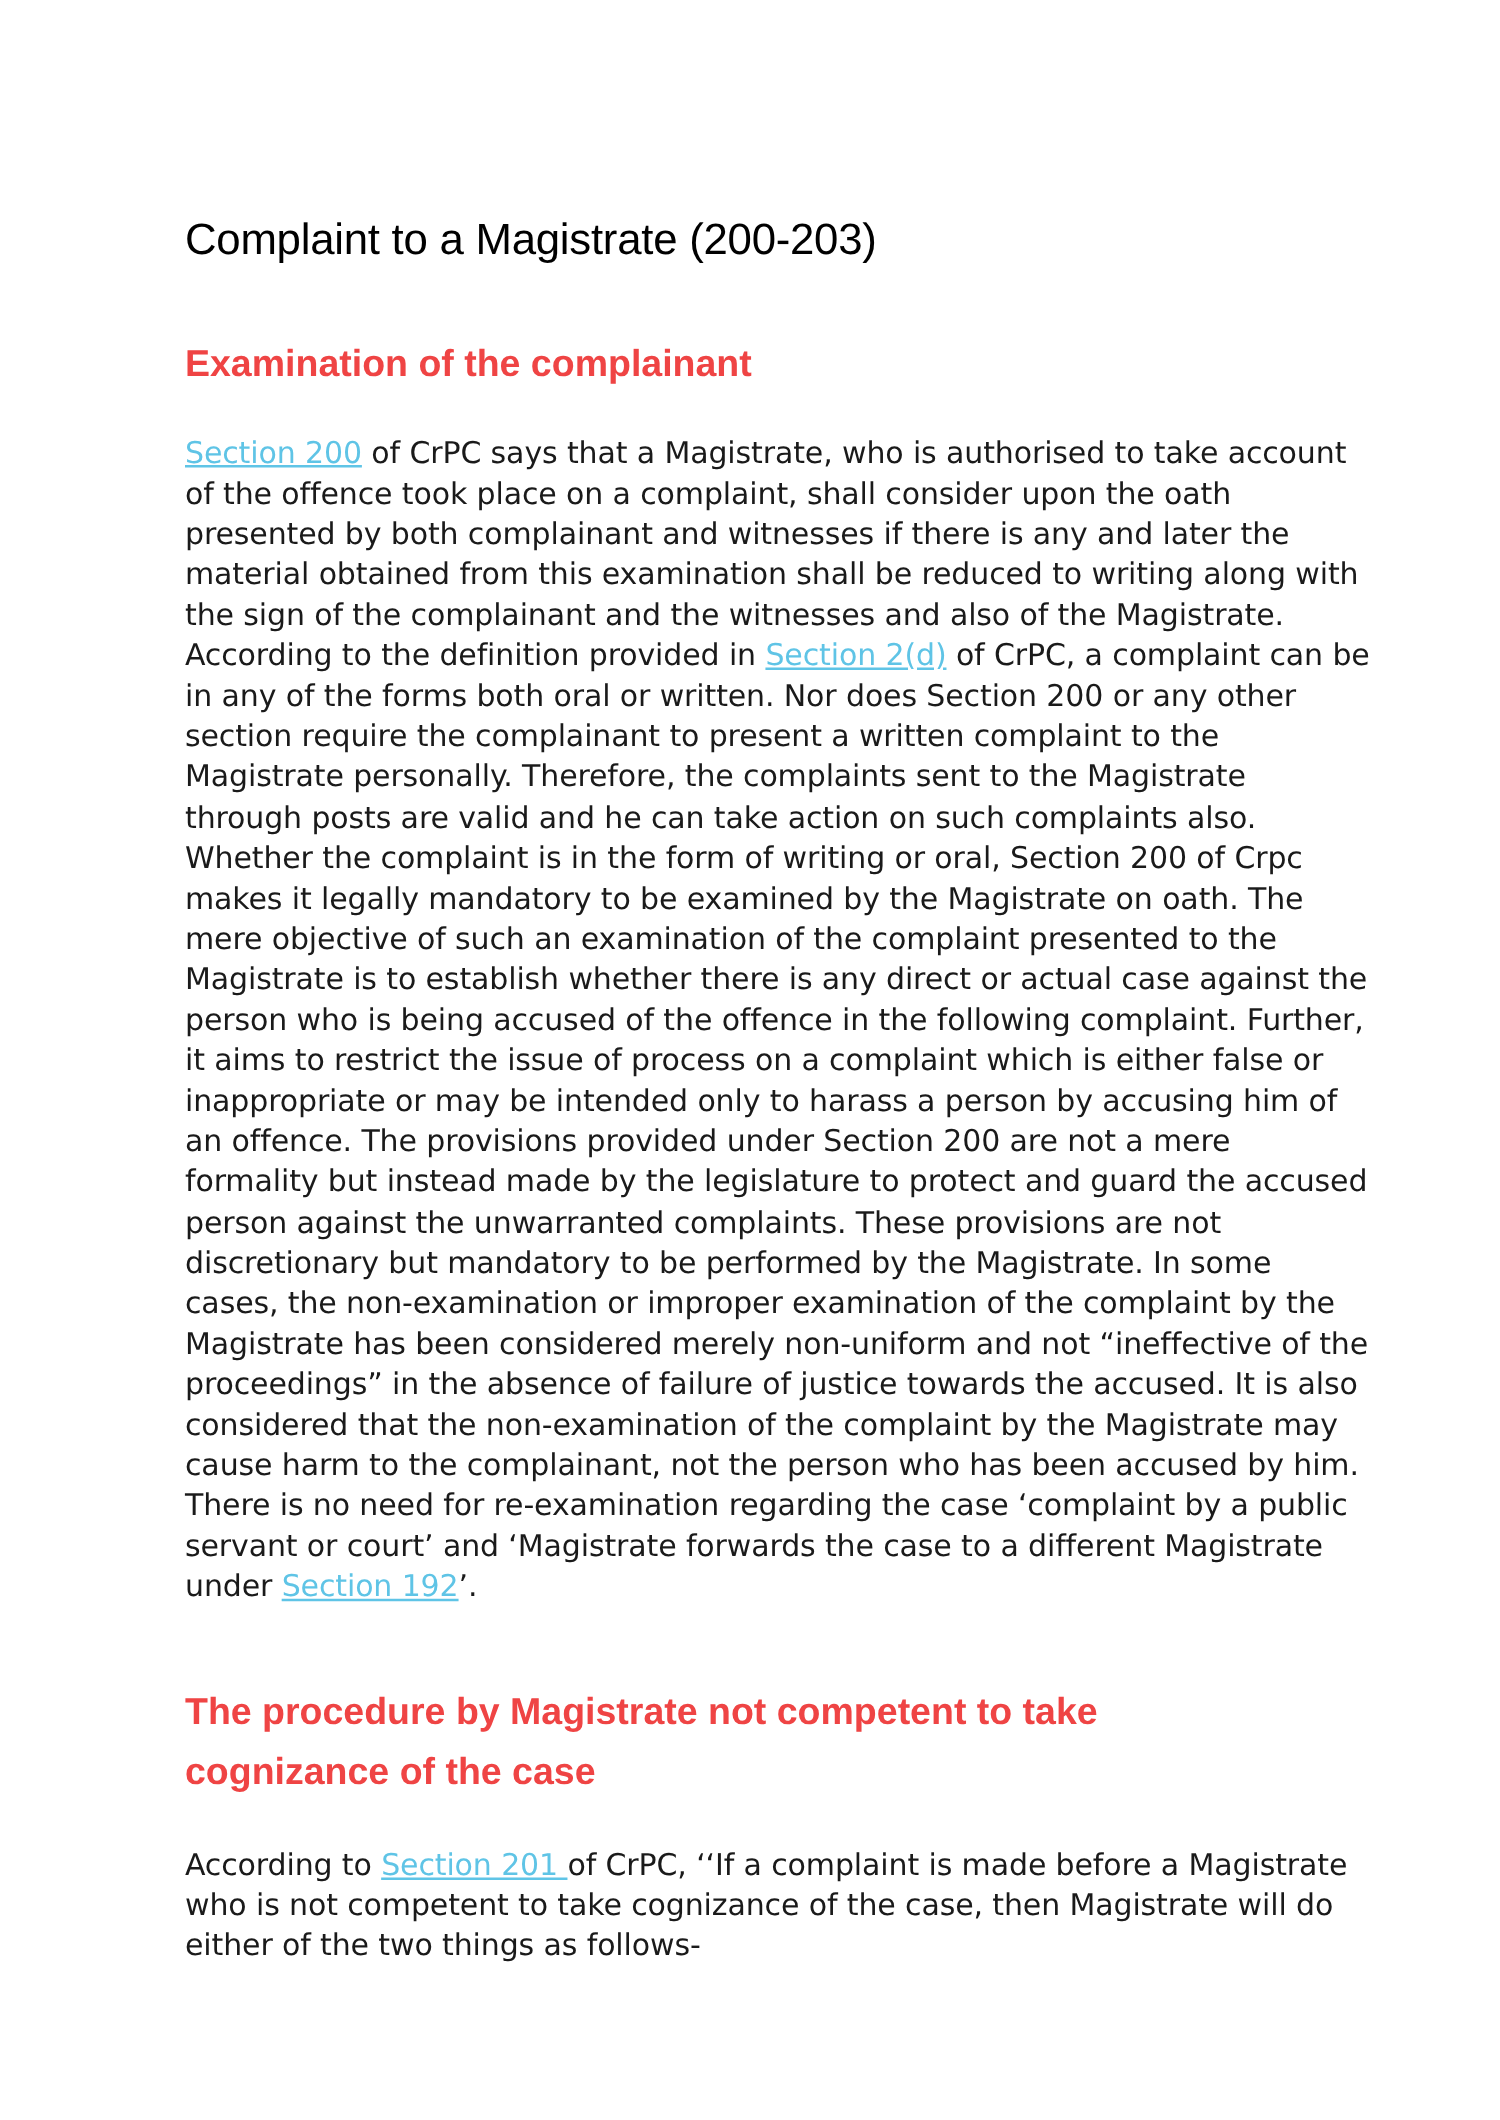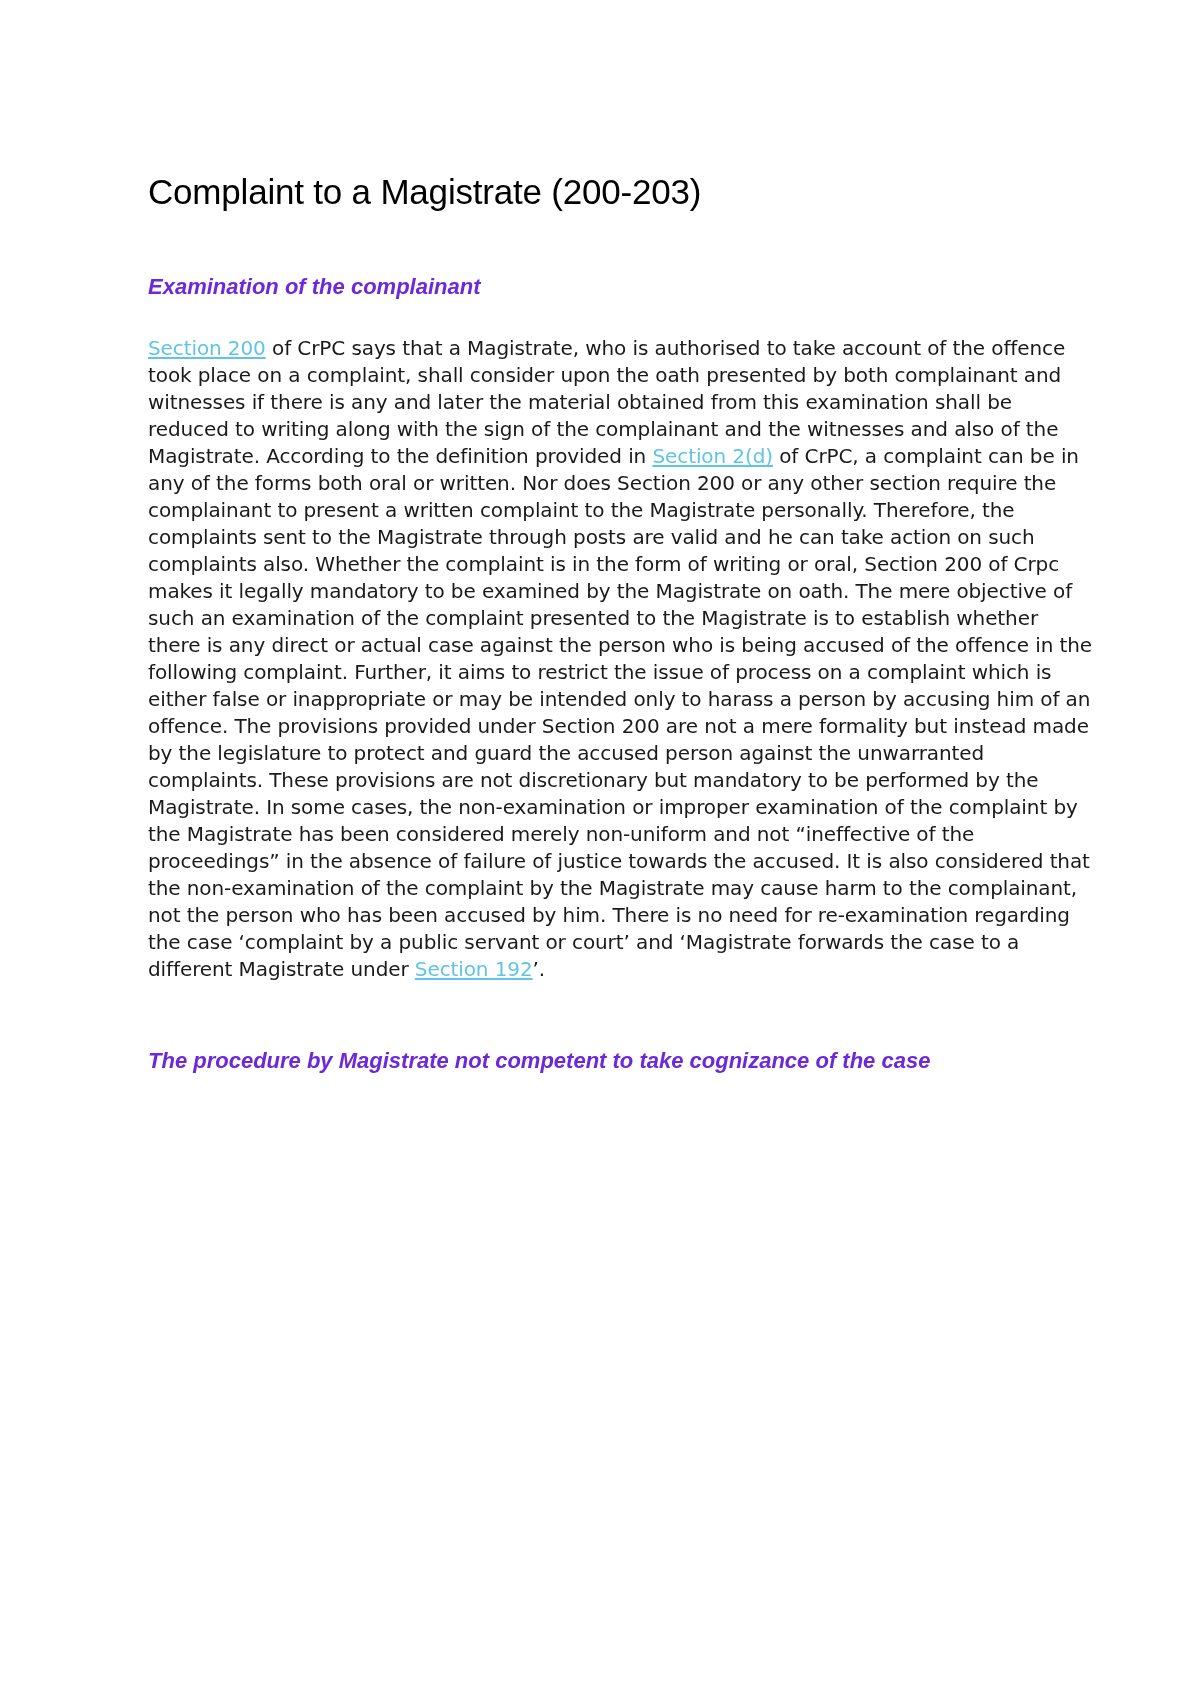--- a/index.html
+++ b/index.html
@@ -24,34 +24,33 @@
     font-family: "Liberation Sans", sans-serif;
     font-size: 35px;
     font-weight: 400;
     line-height: 1.25;
     letter-spacing: -0.2px;
     margin: 0 0 58px 0;
     color: #000000;
   }
   .section-heading {
     font-family: "Liberation Sans", sans-serif;
-    font-size: 22px;
+    font-size: 30px;
     font-weight: bold;
     line-height: 1.35;
     margin: 0 0 34px 0;
-    color: #6d28d9;
-    font-style: italic;
+    color: #ef4444;
   }
   .section-heading.wide {
     max-width: 830px;
     line-height: 1.6;
   }
   .body-text {
     font-family: "DejaVu Sans", sans-serif;
-    font-size: 20px;
+    font-size: 24px;
     line-height: 1.35;
     letter-spacing: -0.1px;
     margin: 0 0 20px 0;
     color: #1a1a1a;
     text-align: left;
   }
   .link {
     color: #5fc4e6;
     text-decoration: underline;
     text-underline-offset: 2px;
@@ -66,14 +65,15 @@
   <h1 class="doc-title">Complaint to a Magistrate (200-203)</h1>
 
   <h2 class="section-heading">Examination of the complainant</h2>
 
   <p class="body-text"><span class="link">Section 200</span><span> of CrPC says that a Magistrate, who is authorised to take account of the offence took place on a complaint, shall consider upon the oath presented by both complainant and witnesses if there is any and later the material obtained from this examination shall be reduced to writing along with the sign of the complainant and the witnesses and also of the Magistrate. According to the definition provided in </span><span class="link">Section 2(d)</span><span> of CrPC, a complaint can be in any of the forms both oral or written. Nor does Section 200 or any other section require the complainant to present a written complaint to the Magistrate personally. Therefore, the complaints sent to the Magistrate through posts are valid and he can take action on such complaints also.  Whether the complaint is in the form of writing or oral, Section 200 of Crpc makes it legally mandatory to be examined by the Magistrate on oath. The mere objective of such an examination of the complaint presented to the Magistrate is to establish whether there is any direct or actual case against the person who is being accused of the offence in the following complaint. Further, it aims to restrict the issue of process on a complaint which is either false or inappropriate or may be intended only to harass a person by accusing him of an offence. The provisions provided under Section 200 are not a mere formality but instead made by the legislature to protect and guard the accused person against the unwarranted complaints. These provisions are not discretionary but mandatory to be performed by the Magistrate. In some cases, the non-examination or improper examination of the complaint by the Magistrate has been considered merely non-uniform and not “ineffective of the proceedings” in the absence of failure of justice towards the accused. It is also considered that the non-examination of the complaint by the Magistrate may cause harm to the complainant, not the person who has been accused by him. There is no need for re-examination regarding the case ‘complaint by a public servant or court’ and ‘Magistrate forwards the case to a different Magistrate under </span><span class="link">Section 192</span><span>’.</span></p>
 
   <div class="spacer-lg"></div>
 
   <h2 class="section-heading wide">The procedure by Magistrate not competent to take cognizance of the case</h2>
 
+  <p class="body-text"><span>According to </span><span class="link">Section 201 </span><span>of CrPC, ‘‘If a complaint is made before a Magistrate who is not competent to take cognizance of the case, then Magistrate will do either of the two things as follows-</span></p>
 
 </div>
 
 </body></html>

